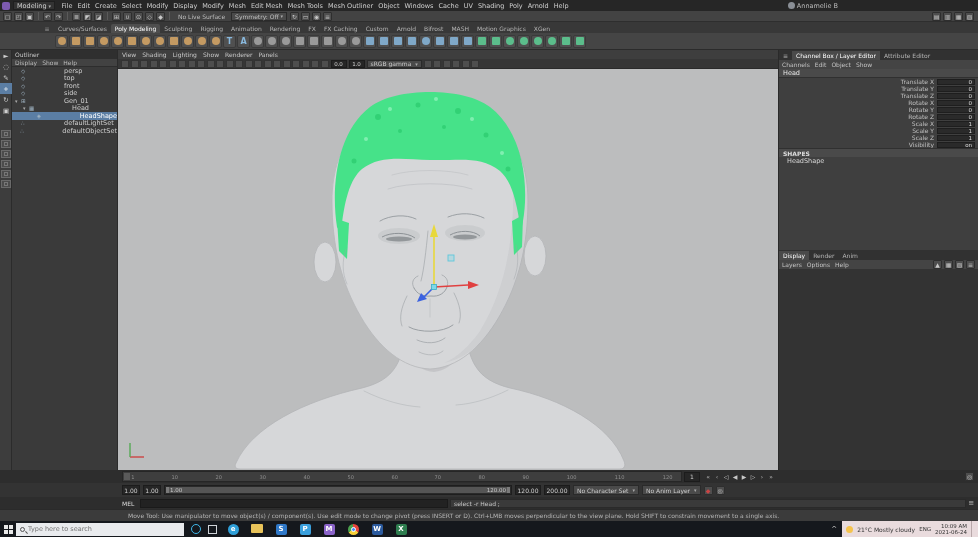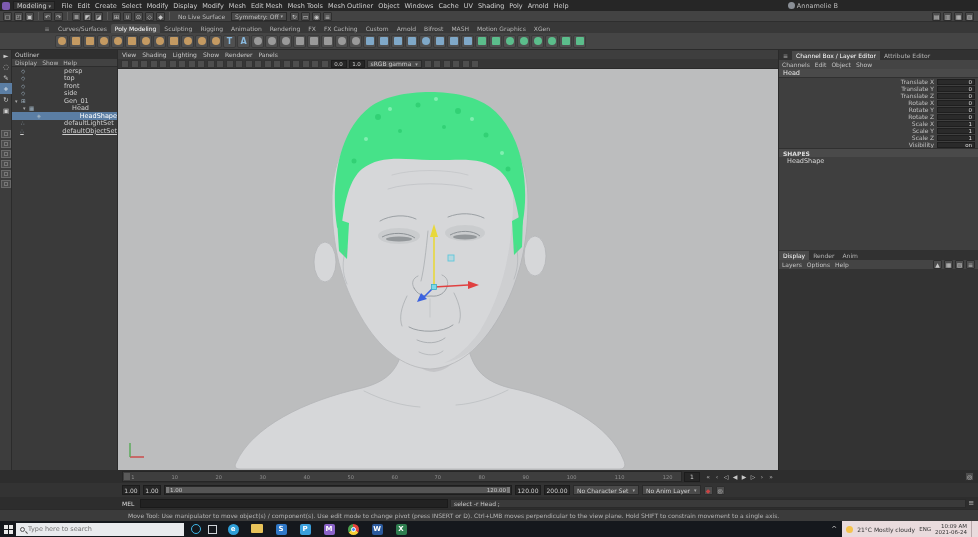--- a/index.html
+++ b/index.html
@@ -467,21 +467,21 @@
         <div class="ol-row selected" style="padding-left: 19px;">
           <span class="ol-arrow"></span>
           <span class="ol-icon">◈</span>
           <span class="ol-label">HeadShape</span>
         </div>
         <div class="ol-row" style="padding-left: 3px;">
           <span class="ol-arrow"></span>
           <span class="ol-icon">∴</span>
           <span class="ol-label">defaultLightSet</span>
         </div>
-        <div class="ol-row" style="padding-left: 3px; text-decoration: underline;">
+        <div class="ol-row" style="padding-left: 3px;">
           <span class="ol-arrow"></span>
           <span class="ol-icon">∴</span>
           <span class="ol-label">defaultObjectSet</span>
         </div>
       </div>
   </div>
 
   <div class="viewport">
     <div class="vp-menubar" id="vp-menus">
         <span class="vp-menu">View</span>

